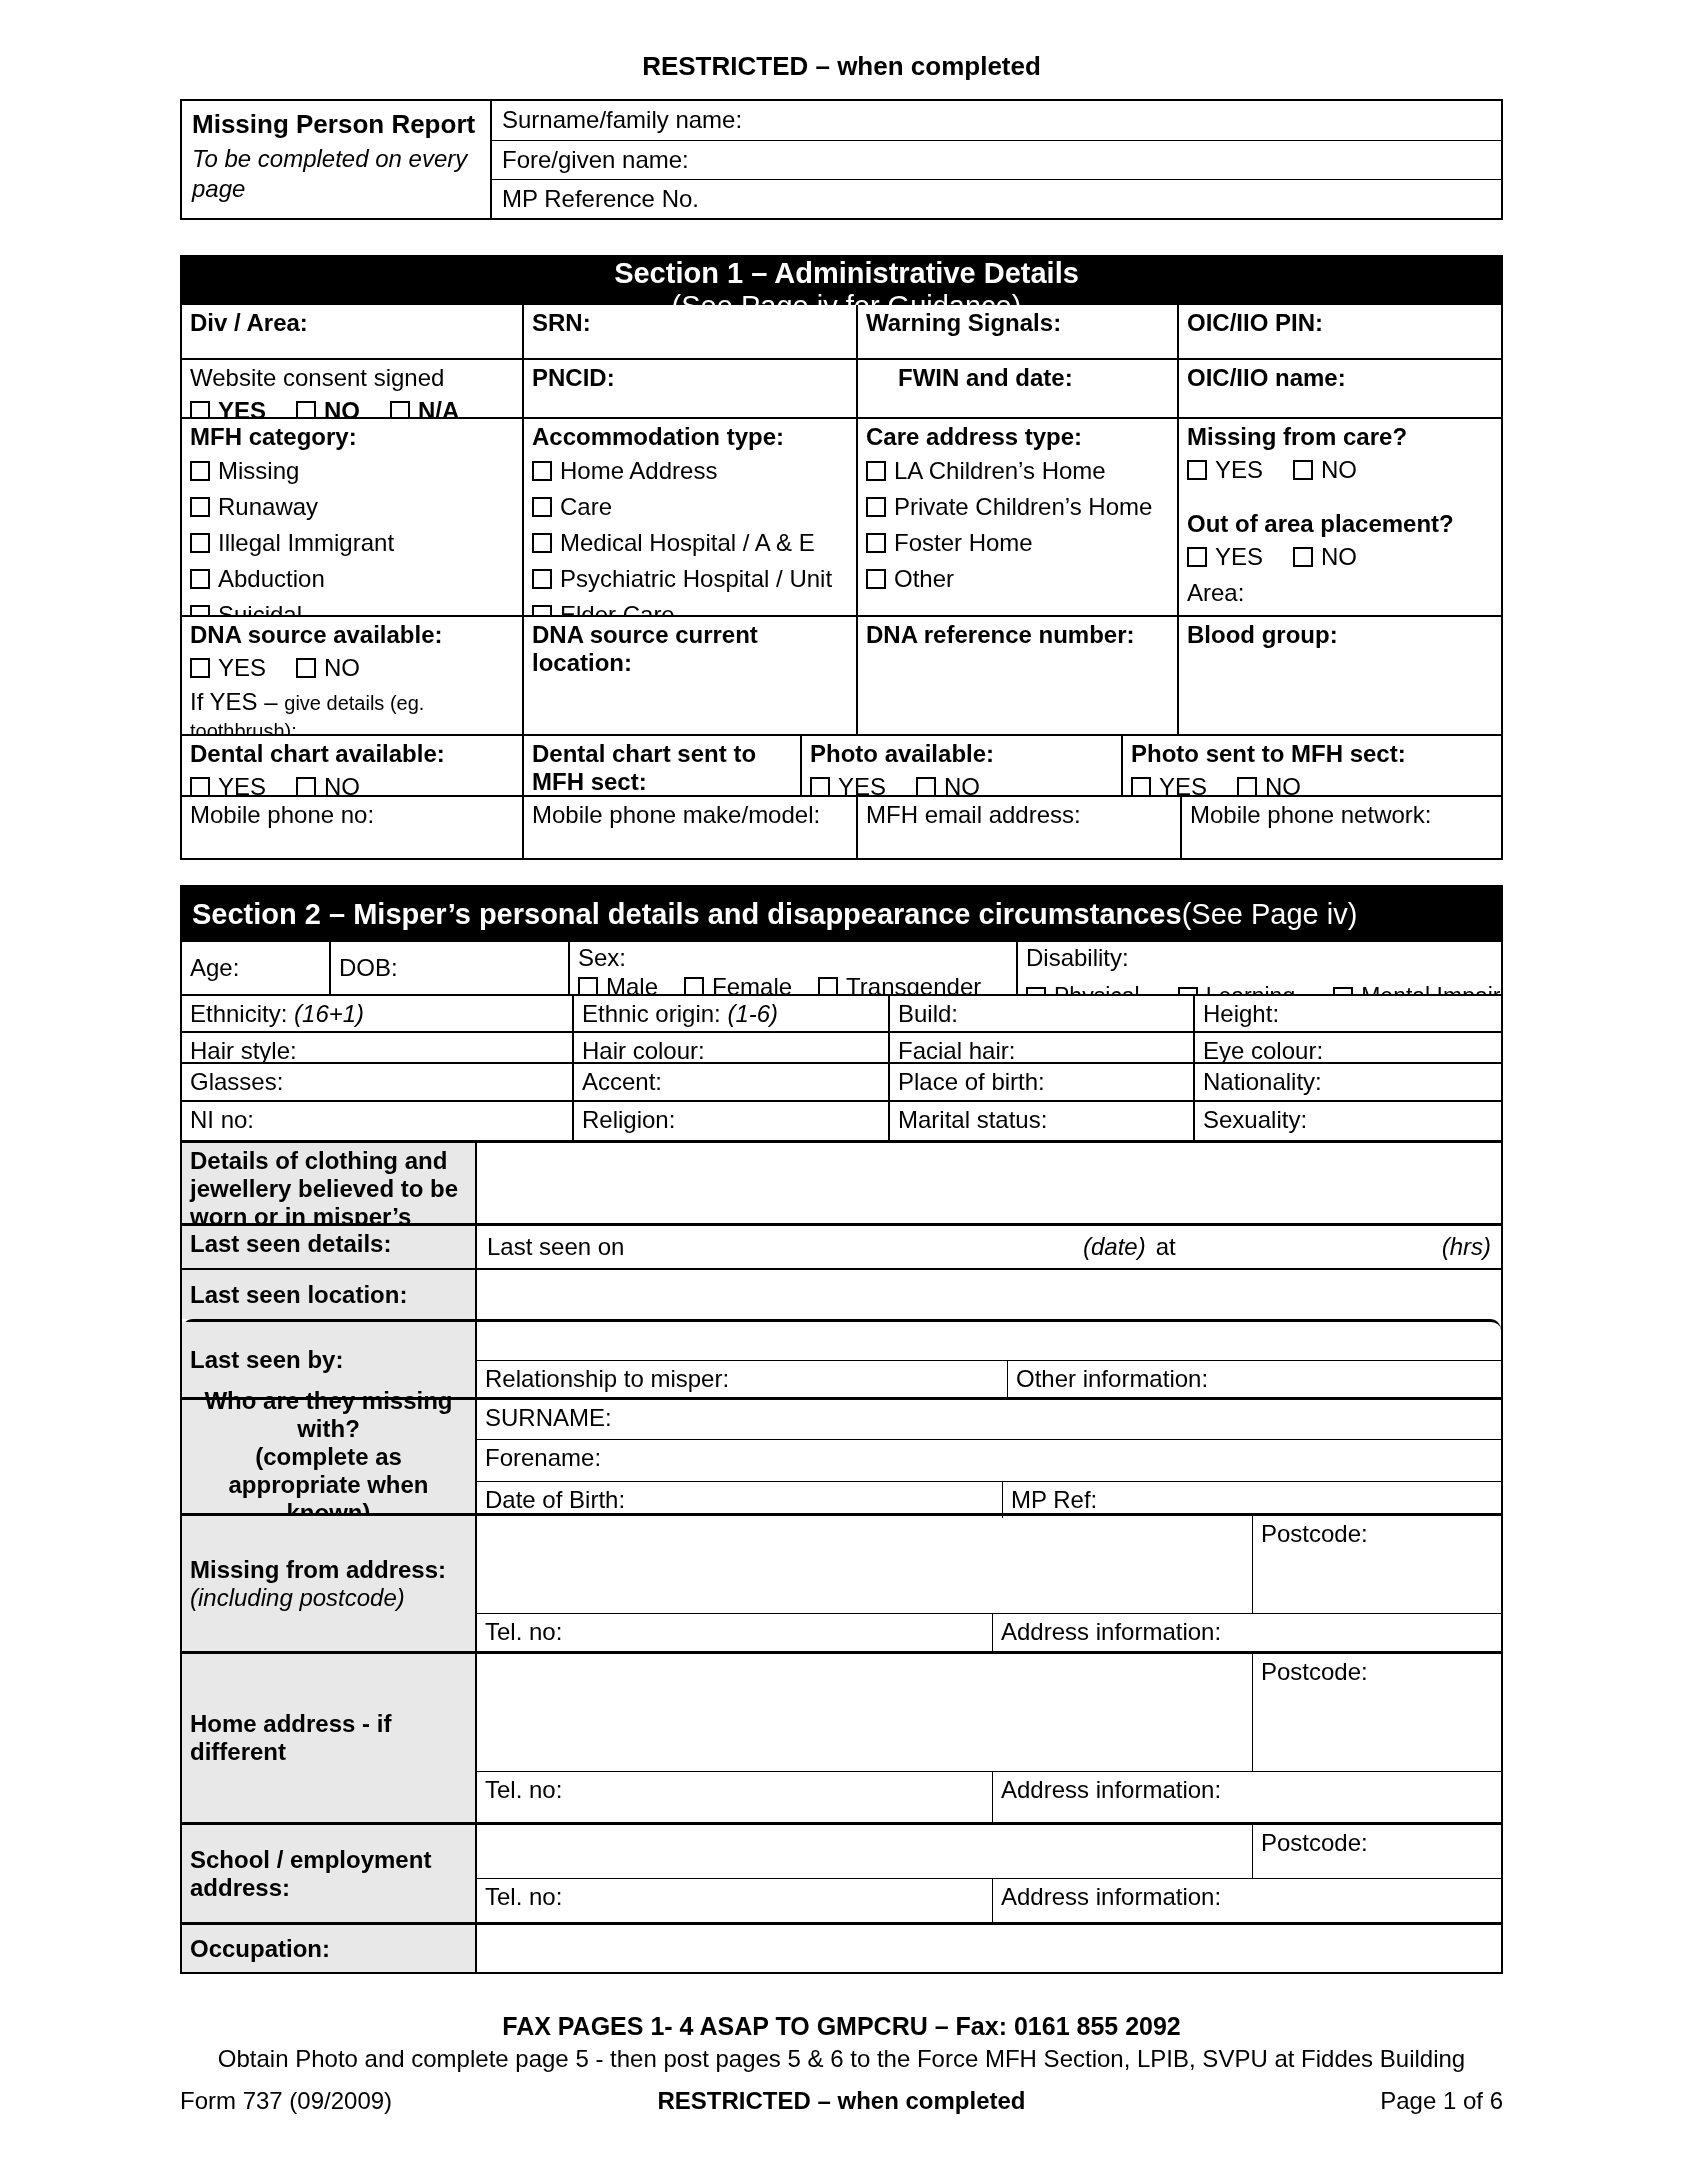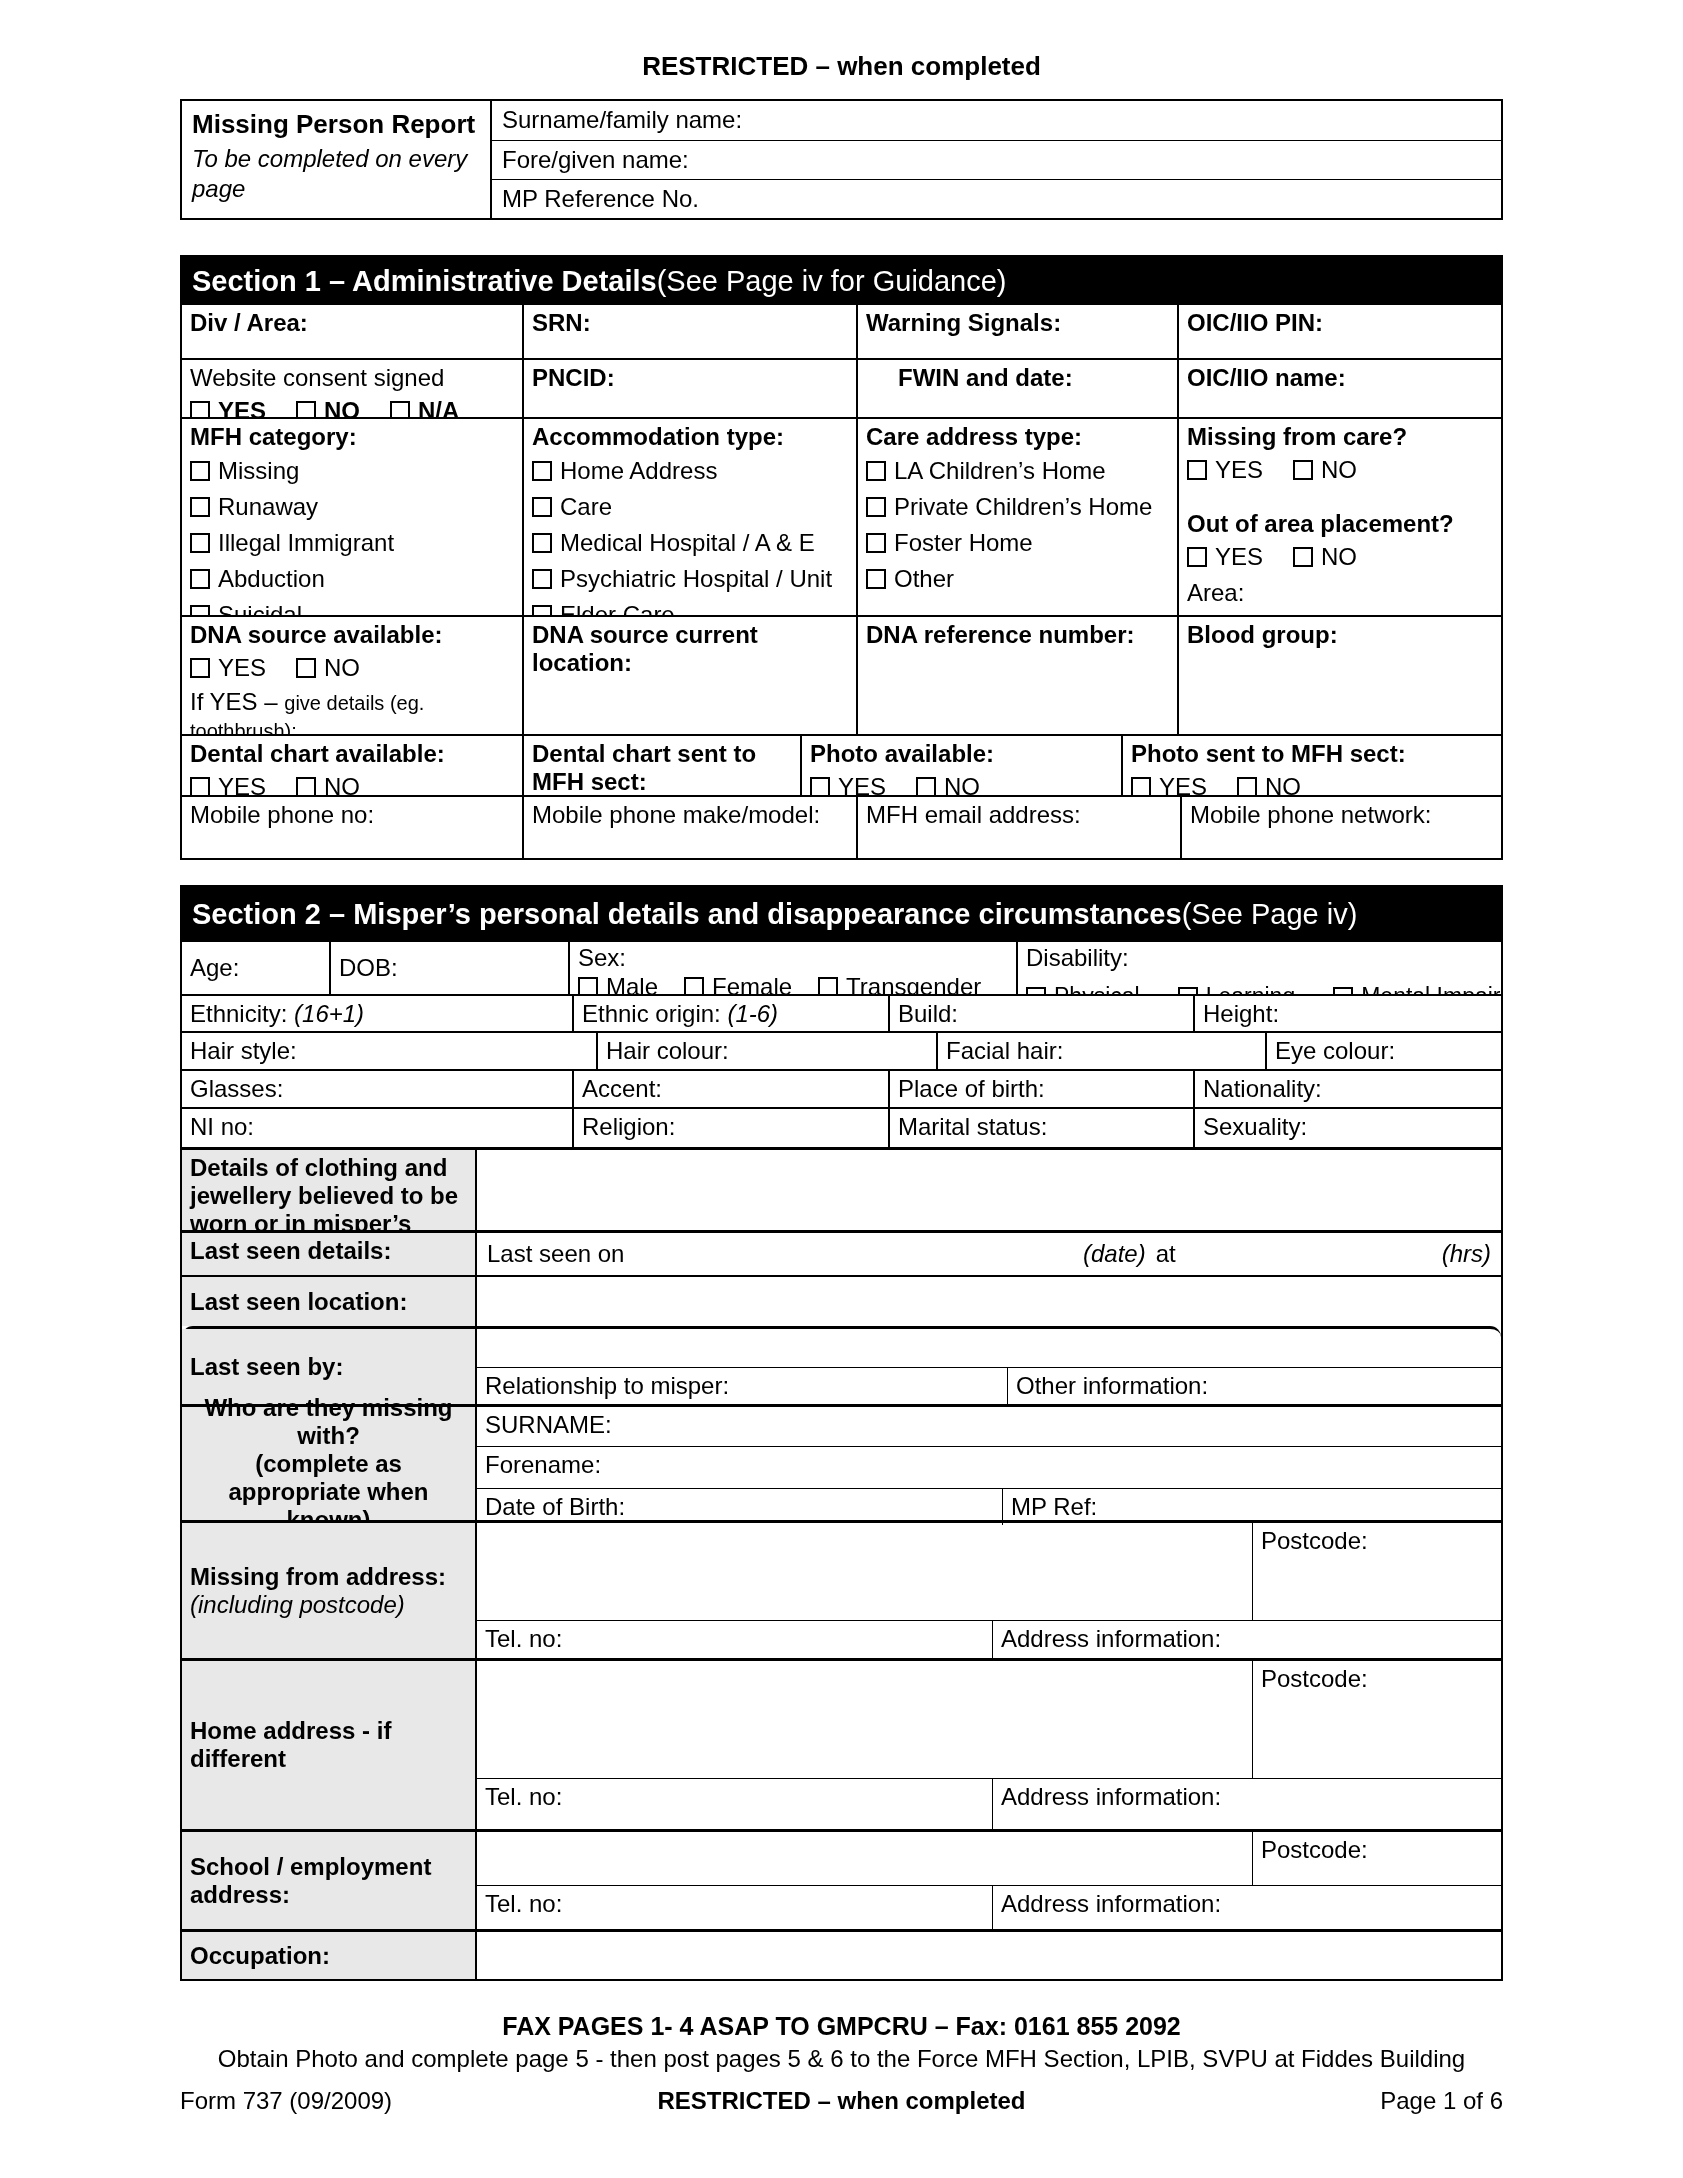--- a/index.html
+++ b/index.html
@@ -78,21 +78,21 @@
       <div class="ht-sub">To be completed on every page</div>
     </div>
     <div class="ht-right">
       <div class="ht-row">Surname/family name:</div>
       <div class="ht-row">Fore/given name:</div>
       <div class="ht-row">MP Reference No.</div>
     </div>
   </div>
 
   <div class="section" style="top:255px;">
-    <div class="secbar" style="height:48px;">
+    <div class="secbar" style="height:48px;flex-direction:column;">
       <span class="b">Section 1 – Administrative Details</span>
       <span> (See Page iv for Guidance)</span>
     </div>
 
     <div class="trow" style="height:53px;border-top:none;">
       <div class="cell b" style="width:340px;">Div / Area:</div>
       <div class="cell b" style="width:334px;">SRN:</div>
       <div class="cell b" style="width:321px;">Warning Signals:</div>
       <div class="cell b" style="flex:1;">OIC/IIO PIN:</div>
     </div>
@@ -348,21 +348,21 @@
         <span class="i">(16+1)</span>
       </div>
       <div class="cell" style="width:316px;">
         <span>Ethnic origin:</span>
         <span class="i">(1-6)</span>
       </div>
       <div class="cell" style="width:305px;">Build:</div>
       <div class="cell" style="flex:1;">Height:</div>
     </div>
 
-    <div class="trow" style="height:38px;gap:24px;">
+    <div class="trow" style="height:31px;">
       <div class="cell" style="width:390px;">Hair style:</div>
       <div class="cell" style="width:316px;">Hair colour:</div>
       <div class="cell" style="width:305px;">Facial hair:</div>
       <div class="cell" style="flex:1;">Eye colour:</div>
     </div>
 
     <div class="trow" style="height:38px;">
       <div class="cell" style="width:390px;">Glasses:</div>
       <div class="cell" style="width:316px;">Accent:</div>
       <div class="cell" style="width:305px;">Place of birth:</div>

